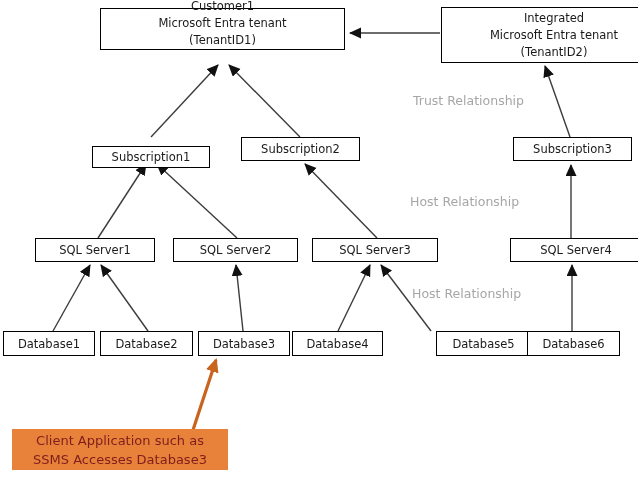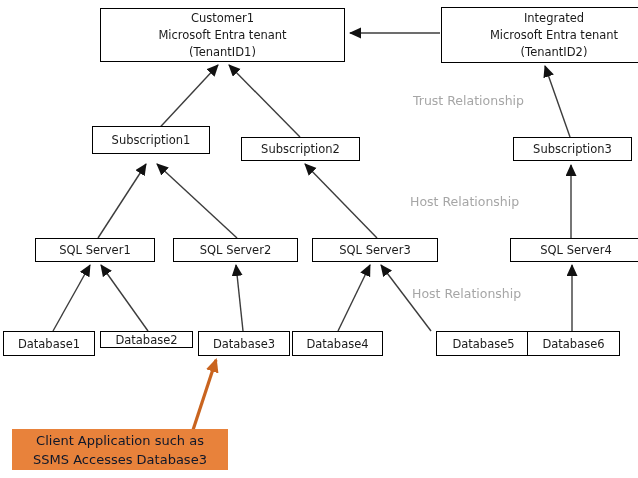--- a/index.html
+++ b/index.html
@@ -34,41 +34,41 @@
   .node.small { line-height: normal; }
   .rel-label {
     position: absolute;
     color: #a6a6a6;
     font-size: 12.5px;
     white-space: nowrap;
   }
   .callout {
     position: absolute;
     background: #e8823b;
-    color: #0f172a;
+    color: #7f1d1d;
     display: flex;
     flex-direction: column;
     align-items: center;
     justify-content: center;
     text-align: center;
     font-size: 13px;
     line-height: 19px;
   }
   
-  .n-customer   { left: 100px; top: 8px;   width: 245px; height: 54px; }
+  .n-customer   { left: 100px; top: 8px;   width: 245px; height: 42px; justify-content: flex-end; }
   .n-integrated { left: 441px; top: 7px;   width: 226px; height: 56px; }
-  .n-sub1 { left: 92px;  top: 126px; width: 118px; height: 28px; align-items: center; }
+  .n-sub1 { left: 92px;  top: 146px; width: 118px; height: 22px; align-items: center; }
   .n-sub2 { left: 241px; top: 137px; width: 119px; height: 24px; }
   .n-sub3 { left: 513px; top: 137px; width: 119px; height: 24px; }
   .n-sql1 { left: 35px;  top: 238px; width: 120px; height: 24px; }
   .n-sql2 { left: 173px; top: 238px; width: 125px; height: 24px; }
   .n-sql3 { left: 312px; top: 238px; width: 126px; height: 24px; }
   .n-sql4 { left: 510px; top: 238px; width: 132px; height: 24px; }
   .n-db1  { left: 3px;   top: 331px; width: 92px;  height: 25px; }
-  .n-db2  { left: 100px; top: 331px; width: 93px;  height: 17px; }
+  .n-db2  { left: 100px; top: 331px; width: 93px;  height: 25px; }
   .n-db3  { left: 198px; top: 331px; width: 92px;  height: 25px; }
   .n-db4  { left: 292px; top: 331px; width: 91px;  height: 25px; }
   .n-db5  { left: 388px; top: 331px; width: 95px;  height: 25px; margin-left: 48px; }
   .n-db6  { left: 527px; top: 331px; width: 93px;  height: 25px; }
   .n-callout { left: 12px; top: 429px; width: 216px; height: 41px; }
   .l-trust { left: 413px; top: 93px; }
   .l-host1 { left: 410px; top: 194px; }
   .l-host2 { left: 412px; top: 286px; }
 </style>
 </head>

